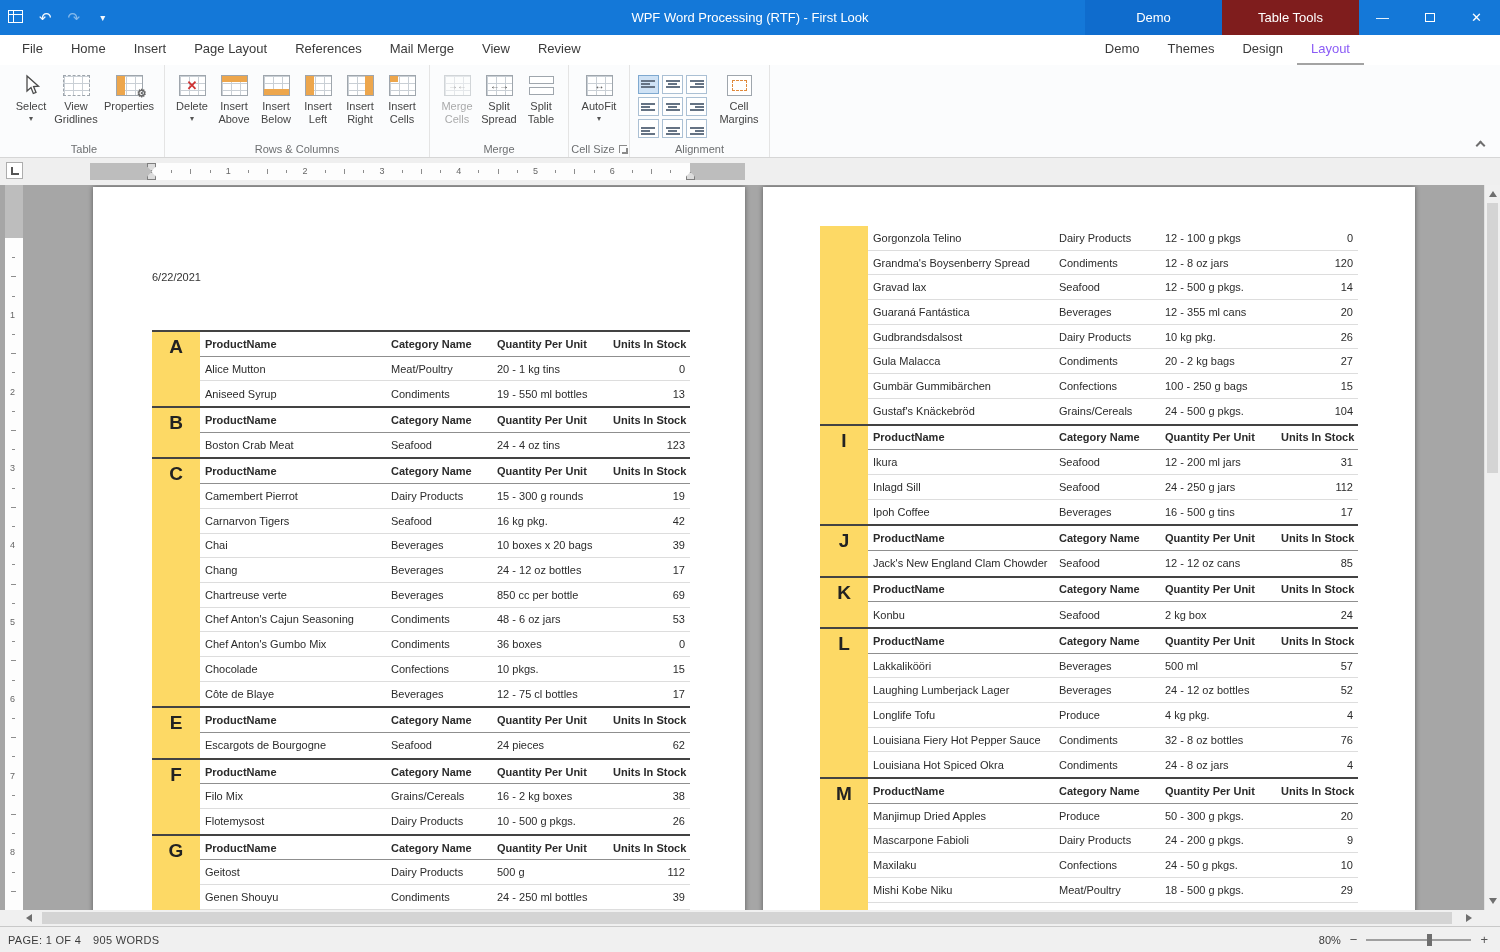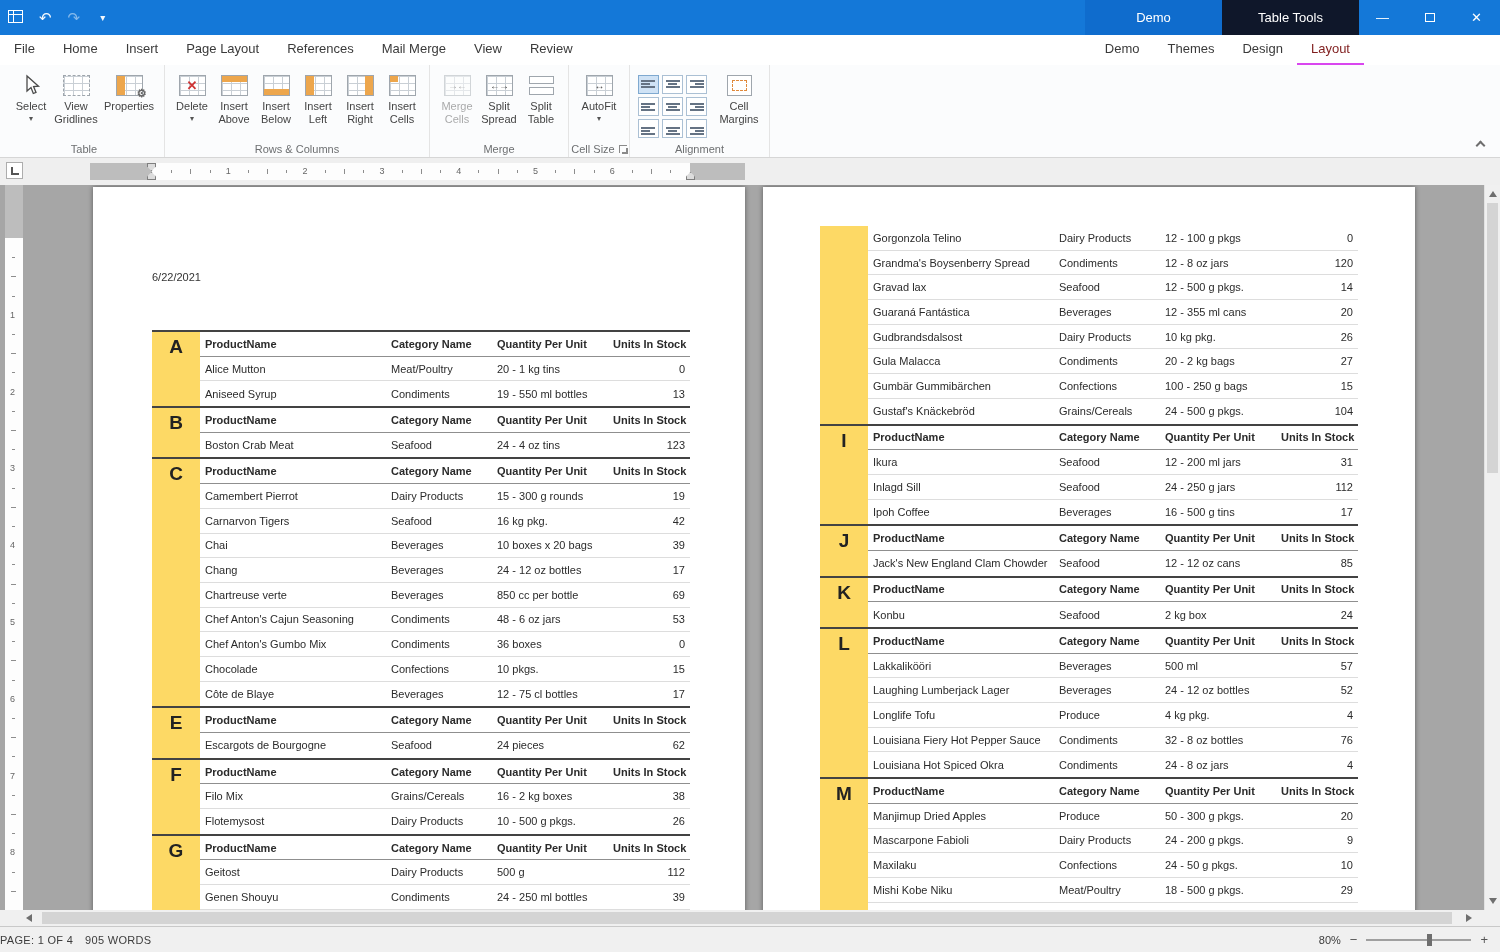--- a/index.html
+++ b/index.html
@@ -12,31 +12,31 @@
   .qat-btn{font-size:15px;color:rgba(255,255,255,.95)}
   .qat-btn.redo{opacity:.5}
   .qat-btn.caret{font-size:10px;margin-left:4px}
   .appglyph{display:inline-block;width:15px;height:13px;border:1px solid #fff;position:relative}
   .appglyph::before{content:"";position:absolute;left:4px;top:0;bottom:0;width:1px;background:#fff}
   .appglyph::after{content:"";position:absolute;left:0;right:0;top:3px;height:1px;background:#fff}
   .tb-title{position:absolute;left:50%;transform:translateX(-50%);line-height:35px;font-size:13px;white-space:nowrap}
   .ctxwrap{position:absolute;right:141px;top:0;height:35px;display:flex}
   .ctx{width:137px;text-align:center;line-height:35px;font-size:13px}
   .ctx.demo{background:#0f6ccd}
-  .ctx.tools{background:#0f172a}
+  .ctx.tools{background:#7f1d1d}
   .winbtns{position:absolute;right:0;top:0;height:35px;display:flex}
   .wbtn{width:47px;display:flex;align-items:center;justify-content:center;font-size:13px;color:#fff}
   .maxglyph{width:10px;height:9px;border:1px solid #fff;display:inline-block}
 
   
   .tabrow{position:absolute;top:35px;left:0;right:0;height:30px;background:#fff;display:flex;justify-content:space-between}
-  .tabs-left{display:flex;}
+  .tabs-left{display:flex;padding-left:8px}
   .tabs-right{display:flex;padding-right:136px}
   .rtab{padding:0 14px;line-height:28px;font-size:13px;color:#3a3a3a;white-space:nowrap}
-  .rtab.active{color:#7f1d1d;border-bottom:2px solid #d946ef}
+  .rtab.active{color:#8b5cf6;border-bottom:2px solid #a3a3a3}
 
   
   .ribbon{position:absolute;top:65px;left:0;right:0;height:93px;background:#fbfcfd;border-bottom:1px solid #d6d6d6;display:flex;padding-left:4px}
   .rgroup{position:relative;border-right:1px solid #e4e4e4;padding:3px 6px 16px}
   .rgroup-label{position:absolute;bottom:2px;left:0;right:0;display:flex;justify-content:center;align-items:center;gap:4px;font-size:11px;color:#6d6f71}
   .rbuttons{display:flex;align-items:flex-start}
   .rbtn{display:flex;flex-direction:column;align-items:center;padding-top:4px;margin:0 1px}
   .rbtn.w38{width:40px}.rbtn.w44{width:46px}.rbtn.w52{width:56px}
   .rbtn.disabled{opacity:.45}
   .ricon{height:26px;display:flex;align-items:center;justify-content:center;margin-bottom:2px}
@@ -120,38 +120,39 @@
   .tri{width:0;height:0;position:absolute}
   .tri-up{left:4px;top:6px;border-left:4px solid transparent;border-right:4px solid transparent;border-bottom:6px solid #6f6f6f}
   .tri-down{left:4px;bottom:6px;border-left:4px solid transparent;border-right:4px solid transparent;border-top:6px solid #6f6f6f}
   .hband{position:absolute;left:0;right:0;top:910px;height:16px;background:#f0f0f0}
   .hthumb{position:absolute;left:42px;right:48px;top:2px;bottom:2px;background:#d4d4d4}
   .tri-left{left:26px;top:4px;border-top:4px solid transparent;border-bottom:4px solid transparent;border-right:6px solid #6f6f6f}
   .tri-right{right:28px;top:4px;border-top:4px solid transparent;border-bottom:4px solid transparent;border-left:6px solid #6f6f6f}
 
   
   .statusbar{position:absolute;left:0;right:0;top:926px;height:26px;background:#f0f0f0;border-top:1px solid #c9c9c9;display:flex;align-items:center;font-size:11px;color:#3c3c3c}
-  .sb-left{display:flex;gap:12px;letter-spacing:.3px}
+  .sb-left{margin-left:8px;display:flex;gap:12px;letter-spacing:.3px}
   .zoom{margin-left:auto;display:flex;align-items:center;gap:9px;margin-right:12px}
   .zoom-track{position:relative;width:105px;height:2px;background:#9f9f9f}
   .zoom-thumb{position:absolute;left:58%;top:-5px;width:5px;height:12px;background:#6e6e6e}
   .zbtn{font-size:13px;color:#555;line-height:1}
 </style>
 </head>
 <body>
 
 <div class="app">
 
   <div class="titlebar">
     <div class="qat">
       <span class="qat-btn"><span class="appglyph"></span></span>
       <span class="qat-btn">↶</span>
       <span class="qat-btn redo">↷</span>
       <span class="qat-btn caret">▾</span>
     </div>
+    <div class="tb-title">WPF Word Processing (RTF) - First Look</div>
     <div class="ctxwrap">
       <div class="ctx demo">Demo</div>
       <div class="ctx tools">Table Tools</div>
     </div>
     <div class="winbtns">
       <span class="wbtn">—</span>
       <span class="wbtn">
           <span class="maxglyph"></span>
         </span>
       <span class="wbtn">✕</span>

